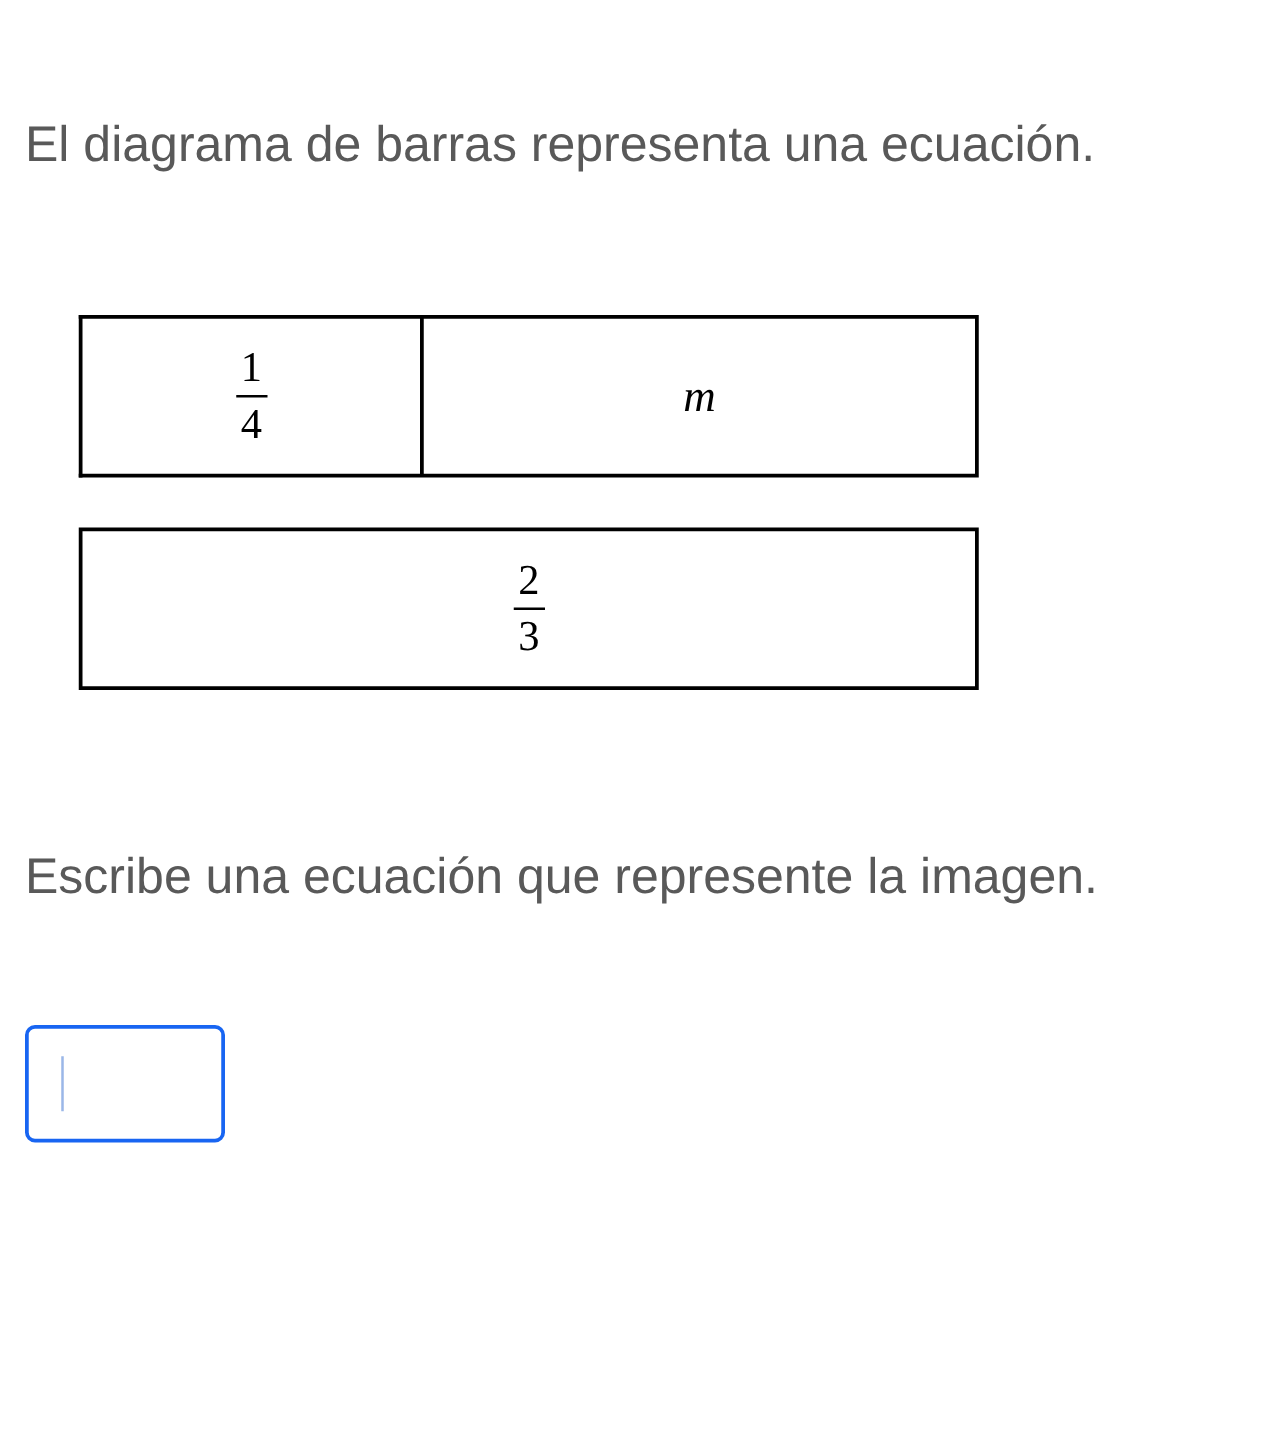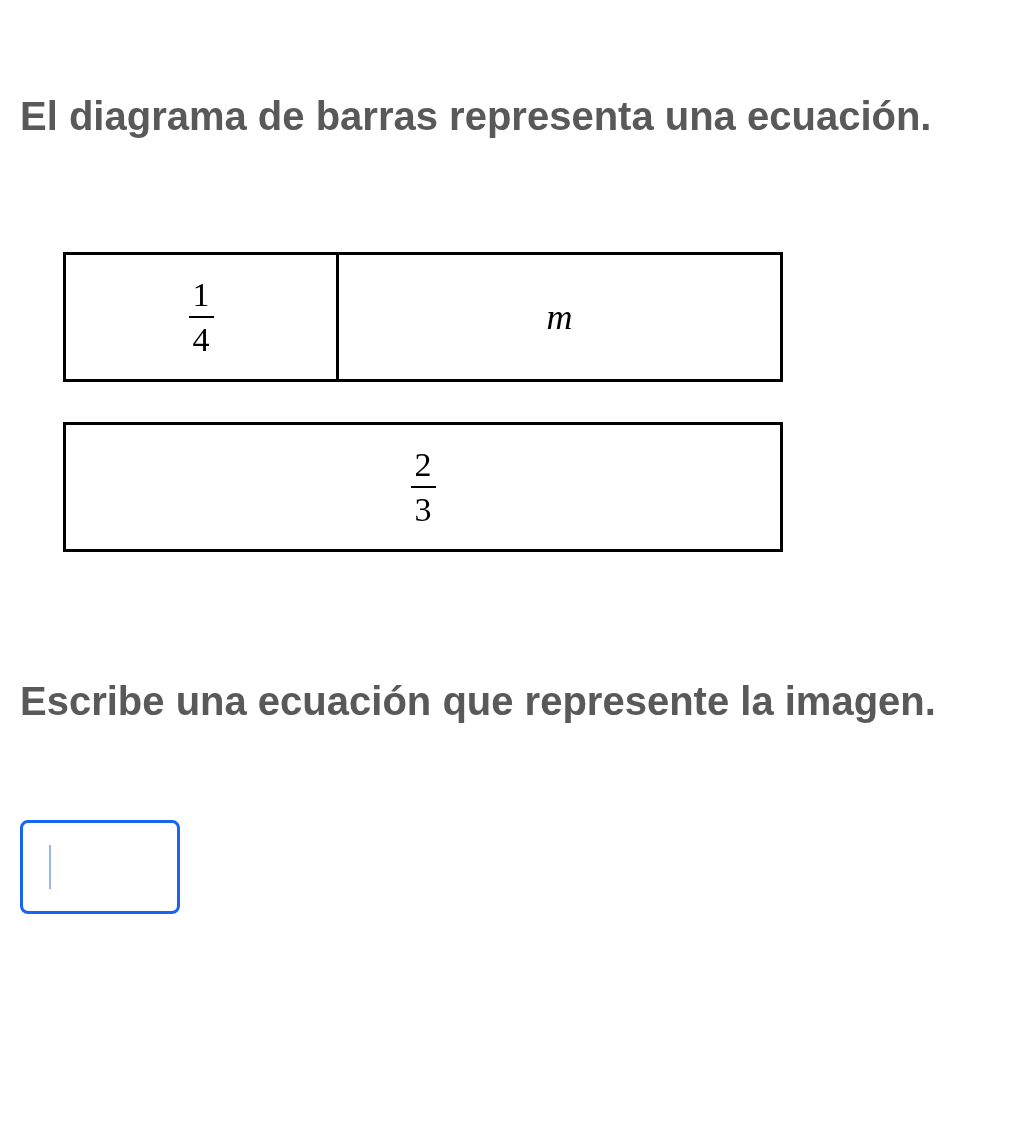--- a/index.html
+++ b/index.html
@@ -11,21 +11,21 @@
     font-family: -apple-system, BlinkMacSystemFont, "Segoe UI", "Helvetica Neue", Arial, sans-serif;
     color: #595959;
   }
 
   .container {
     padding: 90px 20px 20px 20px;
   }
 
   .intro-text {
     font-size: 40px;
-    font-weight: 700;
+    font-weight: 400;
     color: #595959;
     margin: 0 0 110px 0;
     line-height: 1.3;
   }
 
   .diagram-area {
     margin-left: 43px;
     margin-bottom: 120px;
   }
 
@@ -78,21 +78,21 @@
 
   .var-m {
     font-family: "Times New Roman", Times, serif;
     font-style: italic;
     font-size: 36px;
     color: #000000;
   }
 
   .prompt-text {
     font-size: 40px;
-    font-weight: 700;
+    font-weight: 400;
     color: #595959;
     margin: 0 0 90px 0;
     line-height: 1.45;
   }
 
   .answer-input {
     width: 160px;
     height: 94px;
     border: 3px solid #1865f2;
     border-radius: 8px;

